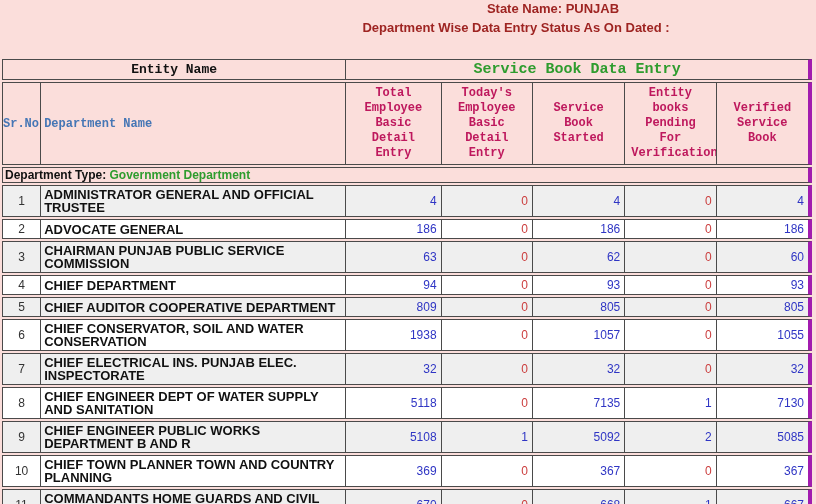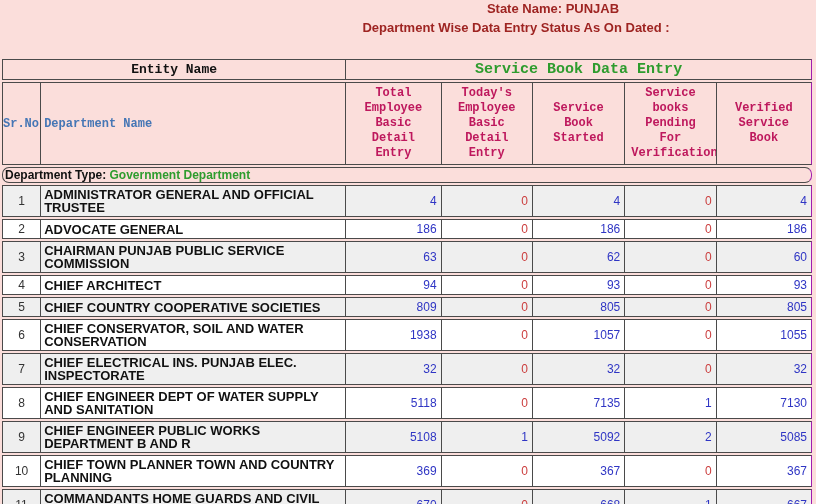--- a/index.html
+++ b/index.html
@@ -21,33 +21,33 @@
     width: 810px;
     margin: 21px 0 0 2px;
   }
   th, td {
     border-top: 1px solid #4A4A4A;
     border-bottom: 1px solid #4A4A4A;
     border-left: 1px solid #4A4A4A;
     padding: 1px 3px;
     overflow: hidden;
   }
-  tr > th:last-child, tr > td:last-child { border-right: 1px solid #a21caf; margin-left: 12px; }
+  tr > th:last-child, tr > td:last-child { border-right: 4px solid #a21caf; margin-left: 12px; }
 
   
   thead th { background: transparent; font-family: Liberation Mono, monospace; }
 
   .h-entity  { font-size: 13px; font-weight: bold; color: #111; text-align: center; height: 17px; }
   .h-service { font-size: 15px; font-weight: bold; color: #2E9C2E; text-align: center; }
   .h-blue    { color: #4576B5; font-weight: bold; font-size: 12px; vertical-align: middle; height: 56px; }
   .h-srno    { text-align: center; padding: 1px 0; }
   .h-dept    { text-align: left; }
   .h-green   { color: #be185d; font-weight: bold; font-size: 12px; text-align: center; vertical-align: middle; line-height: 15px; padding: 3px 6px; }
 
-  .dept-type-row td { height: 14px; font-size: 12px; font-weight: bold; color: #111; padding: 0 2px; vertical-align: middle; border-radius: 7px; }
+  .dept-type-row td { height: 14px; font-size: 12px; font-weight: bold; color: #111; padding: 0 2px; vertical-align: middle; }
   .dept-type-value { color: #2E9C2E; }
 
   tr.odd  td { background: #EFEFEF; }
   tr.even td { background: #FFFFFF; }
   td.sr   { text-align: center; font-size: 12px; color: #333; vertical-align: middle; }
   td.dept { font-size: 13px; font-weight: bold; color: #111; line-height: 13px; padding: 2px 3px; vertical-align: middle; }
   td.val  { text-align: right; font-size: 12px; padding-right: 4px; vertical-align: middle; height: 16px; }
   .v-blue { color: #2F35C4; }
   .v-red  { color: #CB3D3D; }
 </style>
@@ -73,21 +73,21 @@
     <tr>
       <th colspan="2" class="h-entity">Entity Name</th>
       <th colspan="5" class="h-service">Service Book Data Entry</th>
     </tr>
     <tr>
       <th class="h-blue h-srno">Sr.No.</th>
       <th class="h-blue h-dept">Department Name</th>
       <th class="h-green">Total Employee Basic Detail Entry</th>
       <th class="h-green">Today's Employee Basic Detail Entry</th>
       <th class="h-green">Service Book Started</th>
-      <th class="h-green">Service books Pending For Verification</th>
+      <th class="h-green">Entity books Pending For Verification</th>
       <th class="h-green">Verified Service Book</th>
     </tr>
   </thead>
   <tbody>
     <tr class="dept-type-row">
       <td colspan="7"><span>Department Type:</span>&nbsp;<span class="dept-type-value">Government Department</span></td>
     </tr>
   <tr class="odd">
         <td class="sr">1</td>
         <td class="dept">ADMINISTRATOR GENERAL AND OFFICIAL TRUSTEE</td>
@@ -110,30 +110,30 @@
         <td class="sr">3</td>
         <td class="dept">CHAIRMAN PUNJAB PUBLIC SERVICE COMMISSION</td>
         <td class="val v-blue">63</td>
         <td class="val v-red">0</td>
         <td class="val v-blue">62</td>
         <td class="val v-red">0</td>
         <td class="val v-blue">60</td>
       </tr>
       <tr class="even">
         <td class="sr">4</td>
-        <td class="dept">CHIEF ARCHITECT</td>
+        <td class="dept">CHIEF DEPARTMENT</td>
         <td class="val v-blue">94</td>
         <td class="val v-red">0</td>
         <td class="val v-blue">93</td>
         <td class="val v-red">0</td>
         <td class="val v-blue">93</td>
       </tr>
       <tr class="odd">
         <td class="sr">5</td>
-        <td class="dept">CHIEF COUNTRY COOPERATIVE SOCIETIES</td>
+        <td class="dept">CHIEF AUDITOR COOPERATIVE DEPARTMENT</td>
         <td class="val v-blue">809</td>
         <td class="val v-red">0</td>
         <td class="val v-blue">805</td>
         <td class="val v-red">0</td>
         <td class="val v-blue">805</td>
       </tr>
       <tr class="even">
         <td class="sr">6</td>
         <td class="dept">CHIEF CONSERVATOR, SOIL AND WATER CONSERVATION</td>
         <td class="val v-blue">1938</td>

